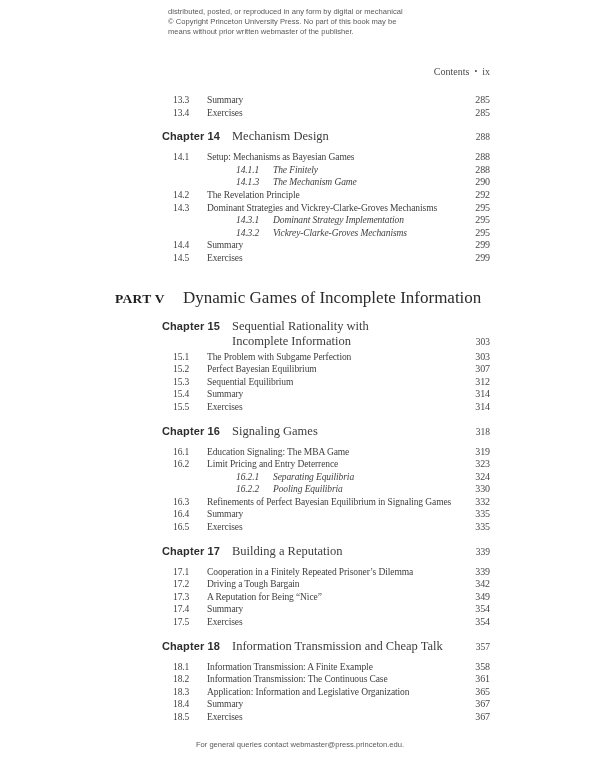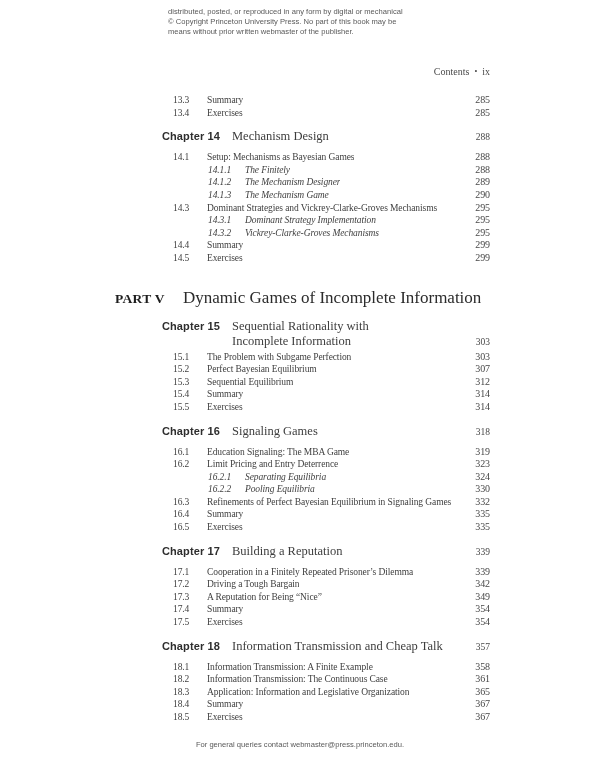--- a/index.html
+++ b/index.html
@@ -37,21 +37,21 @@
   .row .pg {
     margin-left: auto; padding-left: 6px;
     font-size: 10px; font-style: normal; font-family: "Liberation Serif", serif;
     color: #474747; flex: none;
   }
 
   .section, .subsection { font-size: 9.5px; line-height: 11.6px; letter-spacing: -0.1px; }
   .section { padding-left: 58px; }
   .section .num { width: 34px; flex: none; }
   .subsection { padding-left: 93px; font-style: italic; }
-  .subsection .num { width: 37px; flex: none; }
+  .subsection .num { width: 37px; flex: none; margin-left: 28px; }
   .section .label, .subsection .label { flex-shrink: 1; overflow: hidden; }
 
   .chapter, .chapter-cont { font-size: 12.5px; line-height: 16px; color: #3d3d3d; }
   .chapter { padding-left: 47px; margin-top: 9px; margin-bottom: 6px; }
   .chapter .num {
     width: 70px; flex: none;
     font-family: "Liberation Sans", sans-serif;
     font-weight: bold; font-size: 11px; color: #2e2e2e;
     letter-spacing: 0.1px;
   }
@@ -112,30 +112,30 @@
       <span class="num">14.1</span>
       <span class="label">Setup: Mechanisms as Bayesian Games</span>
       <span class="pg">288</span>
     </div>
     <div class="row subsection">
       <span class="num">14.1.1</span>
       <span class="label">The Finitely</span>
       <span class="pg">288</span>
     </div>
     <div class="row subsection">
-      <span class="num">14.1.2</span>
-      <span class="label">The Mechanism Designer</span>
-      <span class="pg">289</span>
-    </div>
-    <div class="row subsection">
       <span class="num">14.1.3</span>
       <span class="label">The Mechanism Game</span>
       <span class="pg">290</span>
     </div>
     <div class="row section">
+      <span class="num">14.2</span>
+      <span class="label">The Revelation Principle</span>
+      <span class="pg">292</span>
+    </div>
+    <div class="row section">
       <span class="num">14.3</span>
       <span class="label">Dominant Strategies and Vickrey-Clarke-Groves Mechanisms</span>
       <span class="pg">295</span>
     </div>
     <div class="row subsection">
       <span class="num">14.3.1</span>
       <span class="label">Dominant Strategy Implementation</span>
       <span class="pg">295</span>
     </div>
     <div class="row subsection">

